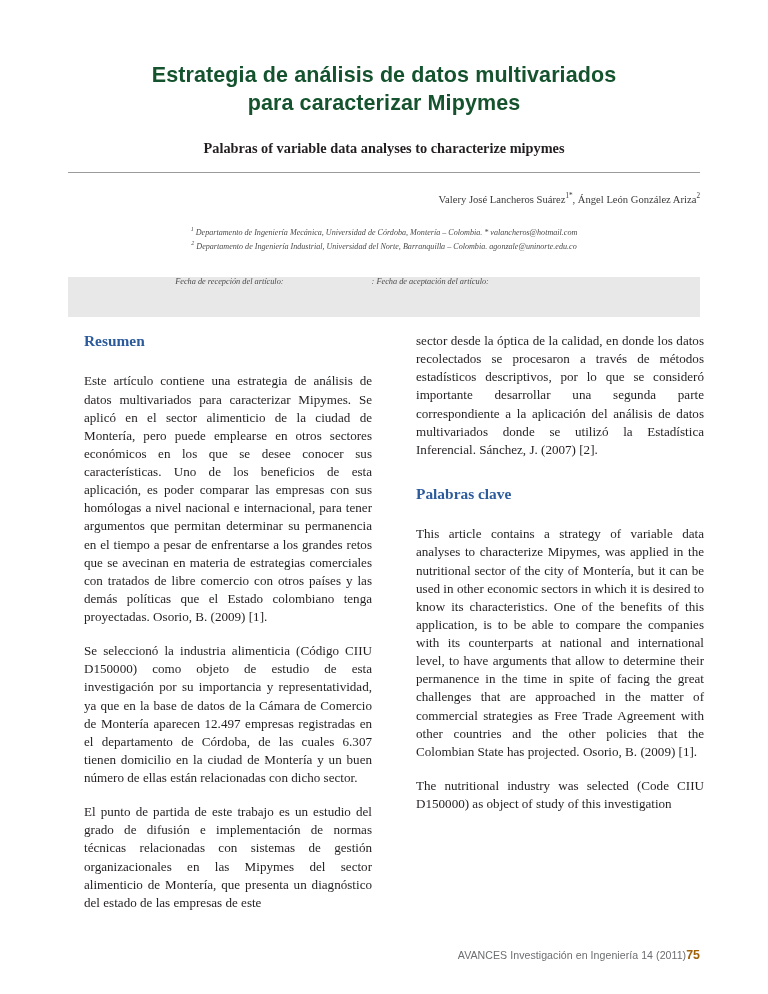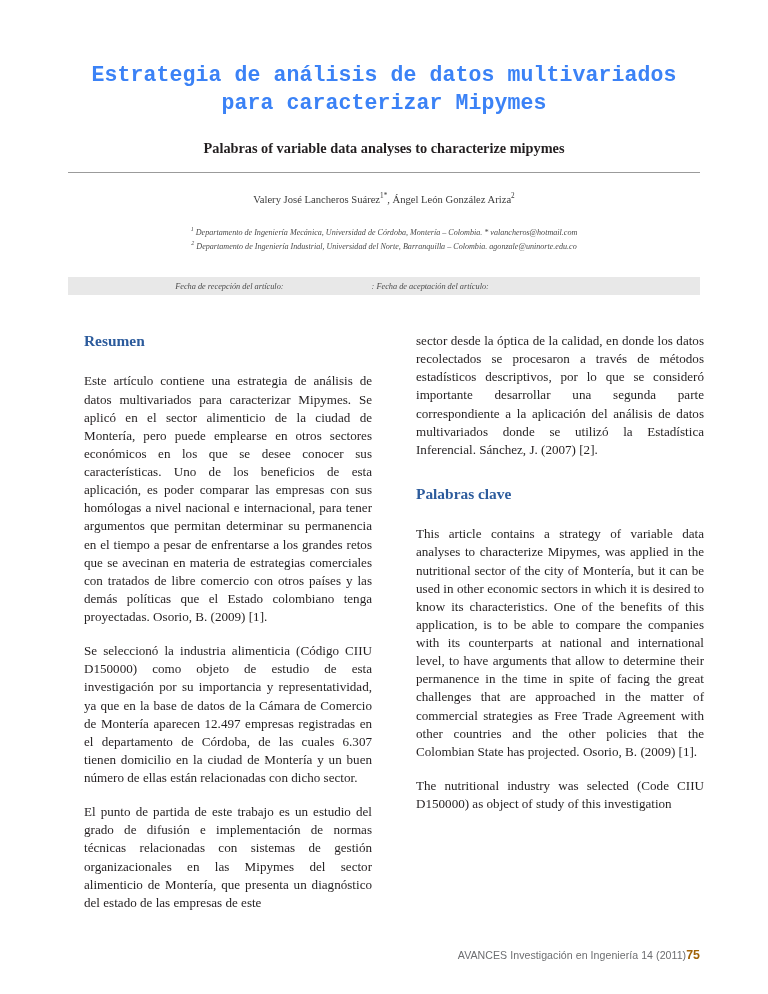--- a/index.html
+++ b/index.html
@@ -24,25 +24,25 @@
     box-sizing: border-box;
     padding: 0;
   }
 
   
   .header {
     padding: 62px 68px 0 68px;
     text-align: center;
   }
   .title {
-    font-family: Liberation Mono, monospace;
+    font-family: Liberation Sans, sans-serif;
     font-weight: bold;
     font-size: 21.5px;
     line-height: 1.28;
-    color: #3b82f6;
+    color: #14532d;
     margin: 0;
     letter-spacing: 0.1px;
   }
   .title .line2 { display: block; }
 
   .subtitle {
     font-family: "Liberation Serif", "DejaVu Serif", serif;
     font-weight: bold;
     font-size: 14.3px;
     color: #231f20;
@@ -56,41 +56,42 @@
     margin: 14px 0 0 0;
     height: 0;
   }
 
   .authors {
     font-family: "Liberation Serif", "DejaVu Serif", serif;
     font-size: 10.6px;
     color: #3a3a3a;
     margin: 19px 0 0 0;
     line-height: 1.3;
+    text-align: right;
   }
   .authors sup { font-size: 7.2px; vertical-align: super; }
 
   .affiliations {
     margin: 19px 0 0 0;
     font-family: "Liberation Serif", "DejaVu Serif", serif;
     font-style: italic;
     font-size: 8.1px;
     color: #4a4a4a;
     line-height: 1.55;
   }
   .affiliations div { white-space: nowrap; }
   .affiliations sup { font-size: 6px; vertical-align: super; font-style: italic; }
 
   
   .datebar {
     margin: 24px 68px 0 68px;
     background: #e8e8e8;
-    height: 18px;
-    display: flex;
-    align-items: center;
+    height: 40px;
+    display: flex;
+    align-items: flex-start;
     justify-content: center;
   }
   .datebar-inner {
     display: flex;
     align-items: center;
     font-family: "Liberation Serif", "DejaVu Serif", serif;
     font-style: italic;
     font-size: 8.3px;
     color: #4a4a4a;
     transform: translateX(-52px);

